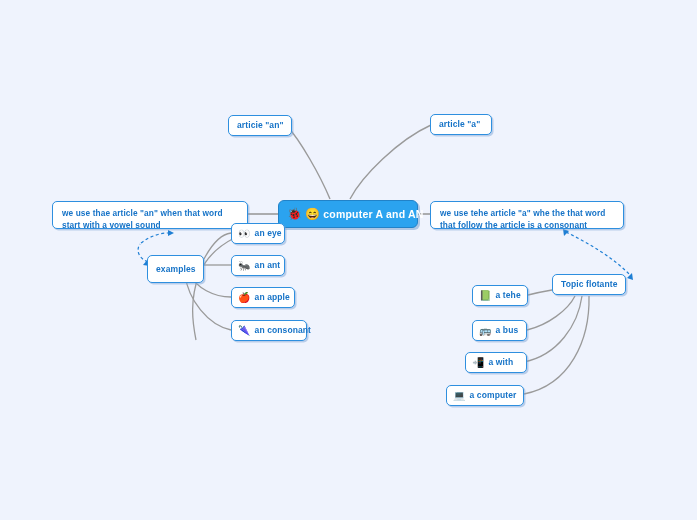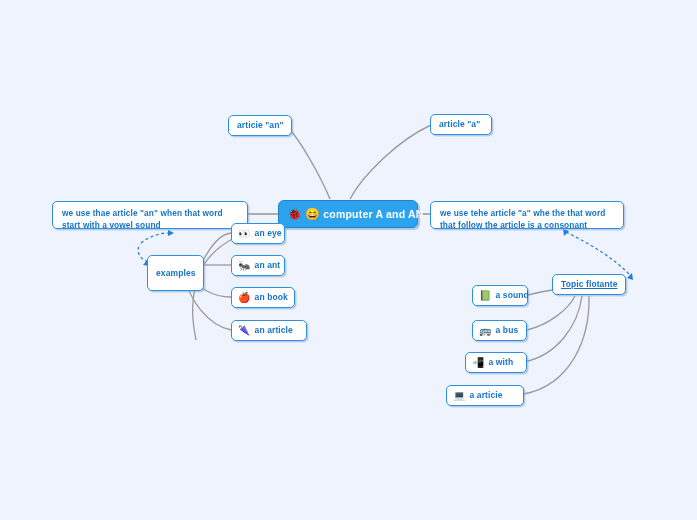--- a/index.html
+++ b/index.html
@@ -132,55 +132,55 @@
     <span class="lbl">article "a"</span>
   </div>
 
   <div class="node textbox" style="left:52px; top:201px; width:196px; height:28px;">
     <span class="lbl" style="white-space:normal;">we use thae article "an" when that word start with a vowel sound</span>
   </div>
   <div class="node textbox" style="left:430px; top:201px; width:194px; height:28px;">
     <span class="lbl" style="white-space:normal;">we use tehe article "a" whe the that word that follow the article is a consonant</span>
   </div>
 
-  <div class="node pad" style="left:147px; top:255px; width:57px; height:36px;">
+  <div class="node pad" style="left:147px; top:255px; width:57px; height:28px;">
     <span class="lbl">examples</span>
   </div>
 
   <div class="node padicon" style="left:231px; top:223px; width:54px; height:21px;">
     <span class="ico">👀</span>
     <span class="lbl">an eye</span>
   </div>
   <div class="node padicon" style="left:231px; top:255px; width:54px; height:21px;">
     <span class="ico">🐜</span>
     <span class="lbl">an ant</span>
   </div>
   <div class="node padicon" style="left:231px; top:287px; width:64px; height:21px;">
     <span class="ico">🍎</span>
-    <span class="lbl">an book</span>
+    <span class="lbl">an apple</span>
   </div>
   <div class="node padicon" style="left:231px; top:320px; width:76px; height:21px;">
     <span class="ico">🌂</span>
-    <span class="lbl">an article</span>
+    <span class="lbl">an consonant</span>
   </div>
 
-  <div class="node pad" style="left:552px; top:274px; width:74px; height:21px;text-decoration:underline;">
+  <div class="node pad" style="left:552px; top:274px; width:74px; height:21px;">
     <span class="lbl">Topic flotante</span>
   </div>
 
   <div class="node padicon" style="left:472px; top:285px; width:56px; height:21px;">
     <span class="ico">📗</span>
-    <span class="lbl">a sound</span>
+    <span class="lbl">a tehe</span>
   </div>
   <div class="node padicon" style="left:472px; top:320px; width:55px; height:21px;">
     <span class="ico">🚌</span>
     <span class="lbl">a bus</span>
   </div>
   <div class="node padicon" style="left:465px; top:352px; width:62px; height:21px;">
     <span class="ico">📲</span>
     <span class="lbl">a with</span>
   </div>
   <div class="node padicon" style="left:446px; top:385px; width:78px; height:21px;">
     <span class="ico">💻</span>
-    <span class="lbl">a articie</span>
+    <span class="lbl">a computer</span>
   </div>
 
 </div>
 
 </body></html>

